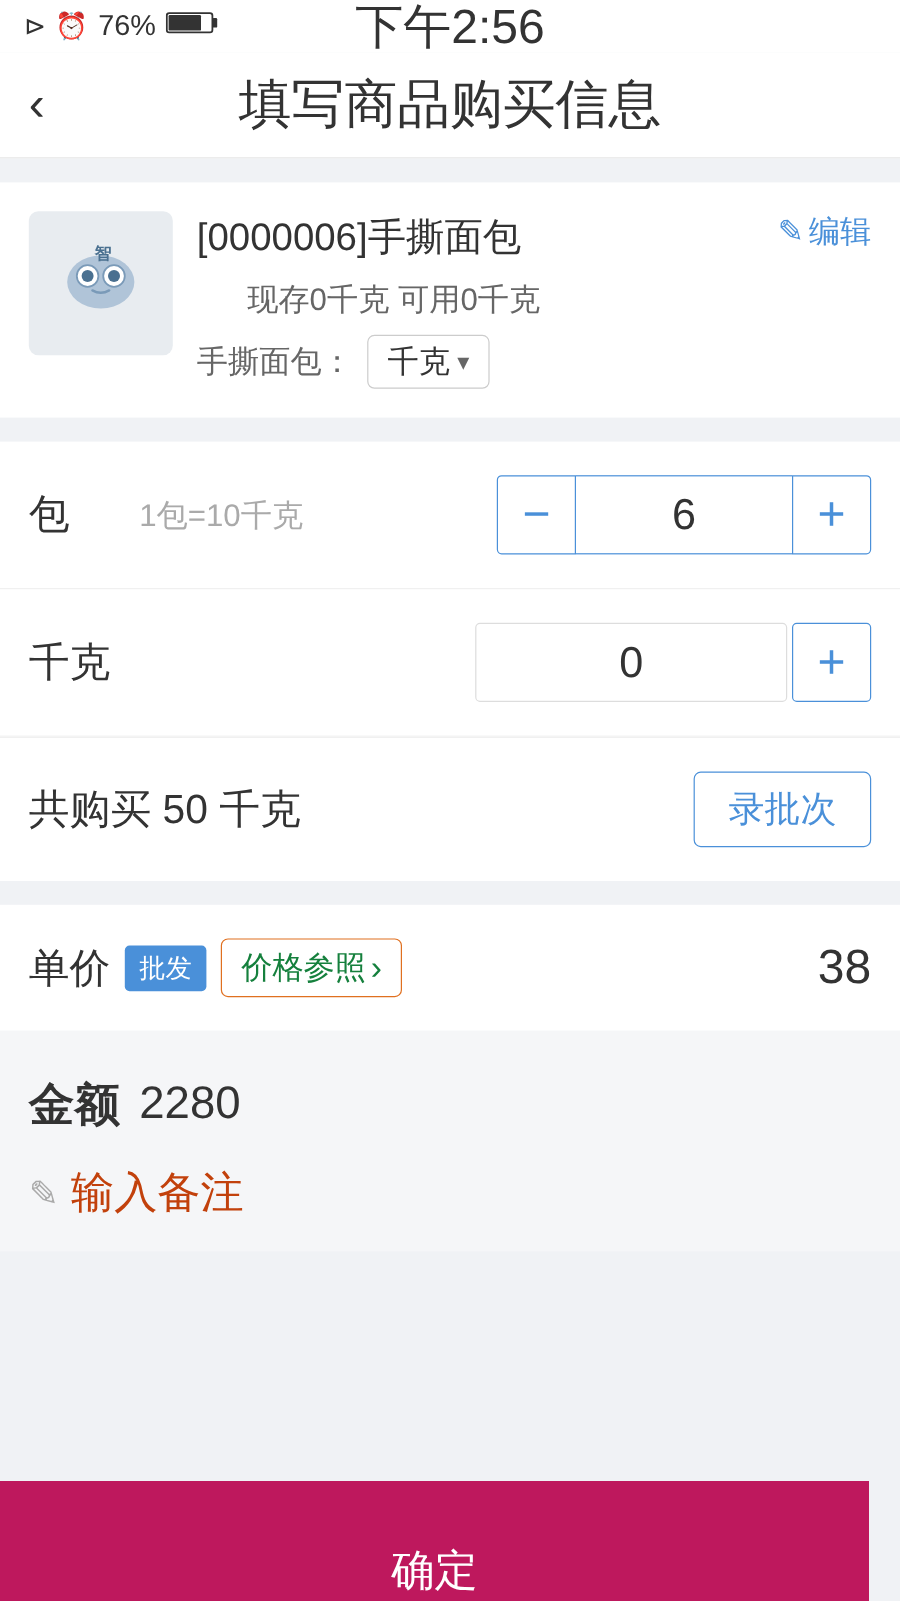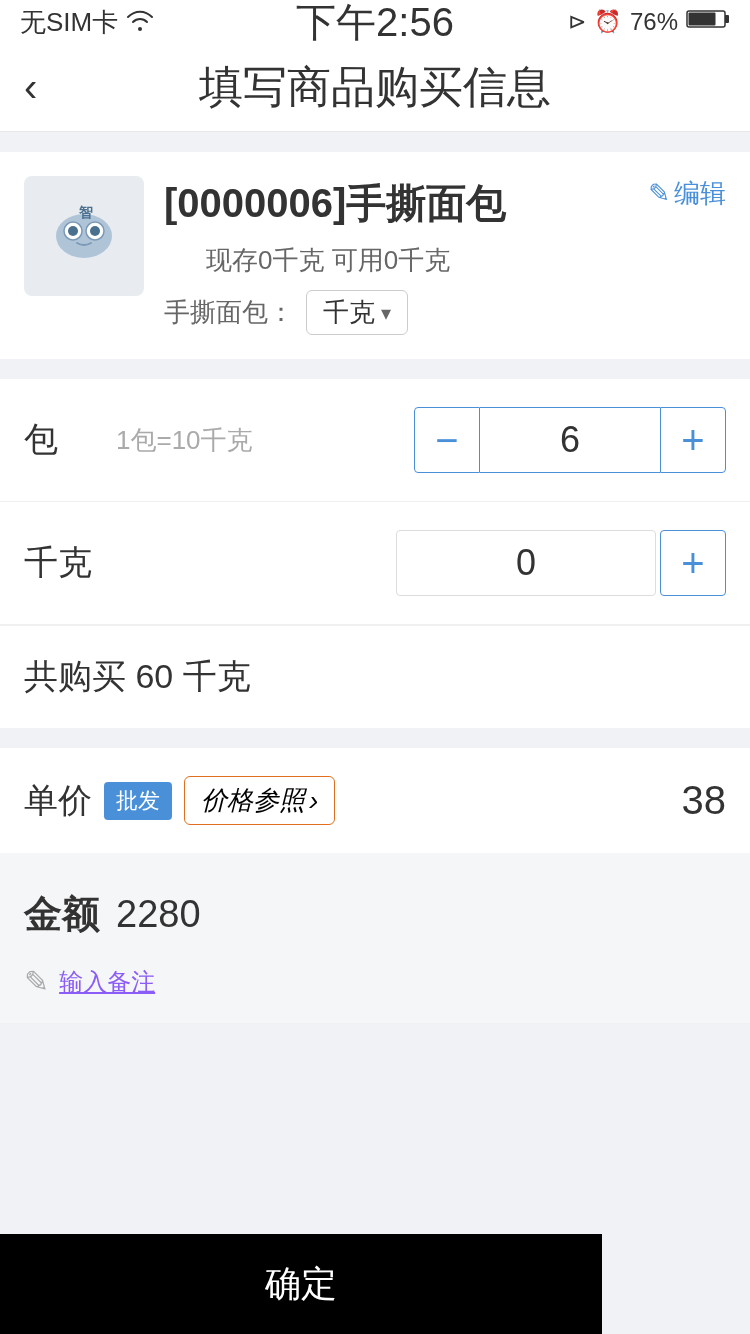--- a/index.html
+++ b/index.html
@@ -96,23 +96,23 @@
     }
     .product-info {
       flex: 1;
     }
     .product-name-row {
       display: flex;
       justify-content: space-between;
       align-items: flex-start;
     }
     .product-name {
-      font-size: 40px;
-      color: #333;
-      font-weight: 700;
+      font-size: 32px;
+      color: #333;
+      font-weight: 400;
     }
     .product-edit {
       font-size: 26px;
       color: #4a90d9;
       display: flex;
       align-items: center;
       gap: 4px;
       cursor: pointer;
     }
     .product-stock {
@@ -257,27 +257,26 @@
       color: #fff;
       font-size: 22px;
       padding: 4px 12px;
       border-radius: 4px;
     }
     .price-ref-btn {
       border: 1.5px solid #e07020;
       border-radius: 6px;
       padding: 6px 16px;
       font-size: 26px;
-      color: #000000;
+      color: #15803d;
       background: #fff;
       display: flex;
       align-items: center;
       gap: 4px;
       cursor: pointer;
-      font-style: italic;
     }
     .price-value {
       font-size: 40px;
       color: #333;
       font-weight: 500;
     }
 
     
     .amount-section {
       background: #f5f6f8;
@@ -305,64 +304,53 @@
       align-items: center;
       gap: 10px;
       padding: 16px 0 24px 0;
       cursor: pointer;
     }
     .note-icon {
       font-size: 30px;
       color: #aaa;
     }
     .note-text {
-      font-size: 24px;
-      color: #8b5cf6;
-      text-decoration: underline;
+      font-size: 36px;
+      color: #c2410c;
     }
 
     
     .content-spacer {
       height: 300px;
       background: #f0f2f5;
     }
 
     
     .bottom-bar {
       position: fixed;
       bottom: 0;
       left: 0;
-      width: 602px;
+      width: 724px;
       height: 100px;
-      background: #000000;
-      display: flex;
-      align-items: center;
+      background: #be185d;
+      display: flex;
+      align-items: flex-end;
       justify-content: center;
       cursor: pointer;
     }
     .confirm-btn-text {
       font-size: 36px;
       color: #fff;
       font-weight: 500;
     }
   </style>
 </head>
 <body>
 
 <div class="status-bar">
-  <div class="status-left">
-    <span>无SIM卡</span>
-    <span>
-      <svg width="28" height="22" viewBox="0 0 28 22" fill="none">
-        <path d="M14 18a2 2 0 1 1 0 4 2 2 0 0 1 0-4z" fill="#333"></path>
-        <path d="M7 13c1.9-1.9 4.4-3 7-3s5.1 1.1 7 3" stroke="#333" stroke-width="2" fill="none" stroke-linecap="round"></path>
-        <path d="M2 8c3.3-3.3 7.8-5.3 12-5.3s8.7 2 12 5.3" stroke="#333" stroke-width="2" fill="none" stroke-linecap="round"></path>
-      </svg>
-    </span>
-  </div>
   <div class="status-center">下午2:56</div>
   <div class="status-right">
     <span style="font-size:22px;color:#333;">⊳</span>
     <span style="font-size:22px;">⏰</span>
     <span style="font-size:24px;">76%</span>
     <span>
       <svg width="44" height="22" viewBox="0 0 44 22">
         <rect x="1" y="3" width="38" height="16" rx="2" ry="2" stroke="#333" stroke-width="1.5" fill="none"></rect>
         <rect x="39" y="7" width="4" height="8" rx="1" fill="#333"></rect>
         <rect x="2.5" y="4.5" width="27" height="13" rx="1" fill="#333"></rect>
@@ -425,21 +413,22 @@
   <div class="quantity-row">
     <span class="quantity-label">千克</span>
     <span class="quantity-hint"></span>
     <div class="quantity-controls">
       <input class="qty-input-solo" type="text" value="0" style="">
       <button class="qty-btn plus" style="margin-left:4px;border:1.5px solid #4a90d9;border-radius:4px;">+</button>
     </div>
   </div>
 
   <div class="total-section">
-    <span class="total-label">共购买 60 千克</span>
+    <span class="total-label">共购买 50 千克</span>
+    <button class="batch-btn">录批次</button>
   </div>
 </div>
 
 <div class="price-section">
   <div class="price-row">
     <div class="price-left">
       <span class="price-label">单价</span>
       <span class="price-tag">批发</span>
       <button class="price-ref-btn">
         <span>价格参照</span>

